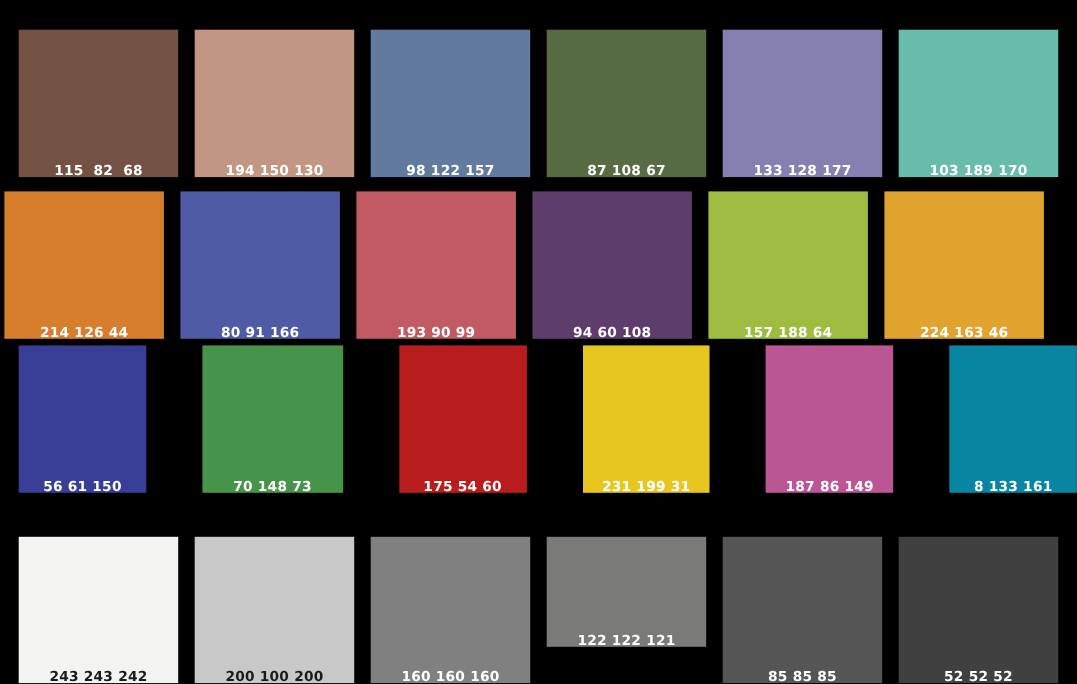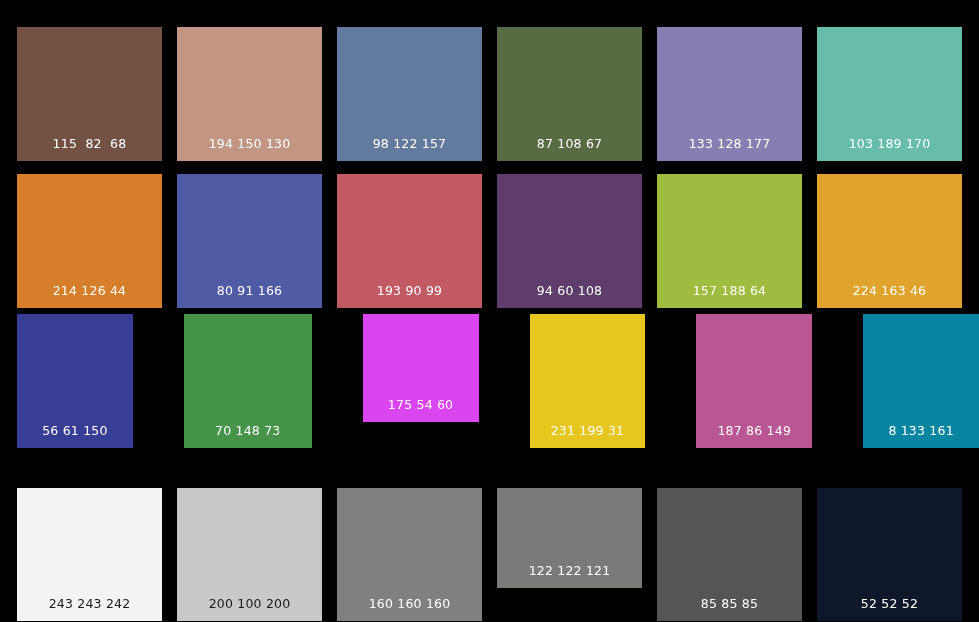--- a/index.html
+++ b/index.html
@@ -37,22 +37,22 @@
     overflow: hidden;
   }
   .swatch-label {
     display: block;
     width: 100%;
     text-align: center;
     font-size: 12.5px;
     line-height: 1;
     letter-spacing: 0.2px;
     white-space: pre;
-    padding-bottom: 11px;
     font-family: "DejaVu Sans", "Liberation Sans", sans-serif;
+    font-weight: bold;
   }
   .label-light { color: #ffffff; }
   .label-dark  { color: #1a1a1a; }
 </style>
 </head>
 <body>
 
 <div id="swatch-grid" style="width: 979px; height: 622px; background: rgb(0, 0, 0);">
     <div class="swatch-row" style="top: 27px; height: 134px;">
       <div class="swatch" style="width: 145px; height: 134px; background: rgb(115, 82, 68); margin-left: 17px;">
@@ -68,21 +68,21 @@
         <span class="swatch-label label-light">87 108 67</span>
       </div>
       <div class="swatch" style="width: 145px; height: 134px; background: rgb(133, 128, 177); margin-left: 15px;">
         <span class="swatch-label label-light">133 128 177</span>
       </div>
       <div class="swatch" style="width: 145px; height: 134px; background: rgb(103, 189, 170); margin-left: 15px;">
         <span class="swatch-label label-light">103 189 170</span>
       </div>
     </div>
     <div class="swatch-row" style="top: 174px; height: 134px;">
-      <div class="swatch" style="width: 145px; height: 134px; background: rgb(214, 126, 44); margin-left: 17px; justify-content: center;">
+      <div class="swatch" style="width: 145px; height: 134px; background: rgb(214, 126, 44); margin-left: 4px; justify-content: center;">
         <span class="swatch-label label-light">214 126 44</span>
       </div>
       <div class="swatch" style="width: 145px; height: 134px; background: rgb(80, 91, 166); margin-left: 15px;">
         <span class="swatch-label label-light">80 91 166</span>
       </div>
       <div class="swatch" style="width: 145px; height: 134px; background: rgb(193, 90, 99); margin-left: 15px;">
         <span class="swatch-label label-light">193 90 99</span>
       </div>
       <div class="swatch" style="width: 145px; height: 134px; background: rgb(94, 60, 108); margin-left: 15px;">
         <span class="swatch-label label-light">94 60 108</span>
@@ -94,21 +94,21 @@
         <span class="swatch-label label-light">224 163 46</span>
       </div>
     </div>
     <div class="swatch-row" style="top: 314px; height: 134px; gap: 36px;">
       <div class="swatch" style="width: 145px; height: 134px; background: rgb(56, 61, 150); margin-left: 17px;">
         <span class="swatch-label label-light">56 61 150</span>
       </div>
       <div class="swatch" style="width: 160px; height: 134px; background: rgb(70, 148, 73); margin-left: 15px;">
         <span class="swatch-label label-light">70 148 73</span>
       </div>
-      <div class="swatch" style="width: 145px; height: 108px; background: #d946ef; margin-left: 15px;">
+      <div class="swatch" style="width: 145px; height: 134px; background: #b91c1c; margin-left: 15px;">
         <span class="swatch-label label-light">175 54 60</span>
       </div>
       <div class="swatch" style="width: 145px; height: 134px; background: rgb(231, 199, 31); margin-left: 15px;">
         <span class="swatch-label label-light">231 199 31</span>
       </div>
       <div class="swatch" style="width: 145px; height: 134px; background: rgb(187, 86, 149); margin-left: 15px;">
         <span class="swatch-label label-light">187 86 149</span>
       </div>
       <div class="swatch" style="width: 145px; height: 134px; background: rgb(8, 133, 161); margin-left: 15px;">
         <span class="swatch-label label-light">8 133 161</span>
@@ -123,17 +123,17 @@
       </div>
       <div class="swatch" style="width: 145px; height: 133px; background: rgb(128, 128, 128); margin-left: 15px;">
         <span class="swatch-label label-light">160 160 160</span>
       </div>
       <div class="swatch" style="width: 145px; height: 100px; background: rgb(122, 122, 121); margin-left: 15px;">
         <span class="swatch-label label-light">122 122 121</span>
       </div>
       <div class="swatch" style="width: 145px; height: 133px; background: rgb(85, 85, 85); margin-left: 15px;">
         <span class="swatch-label label-light">85 85 85</span>
       </div>
-      <div class="swatch" style="width: 145px; height: 133px; background: #0f172a; margin-left: 15px;">
+      <div class="swatch" style="width: 145px; height: 133px; background: #404040; margin-left: 15px;">
         <span class="swatch-label label-light">52 52 52</span>
       </div>
     </div>
   </div>
 
 </body></html>

